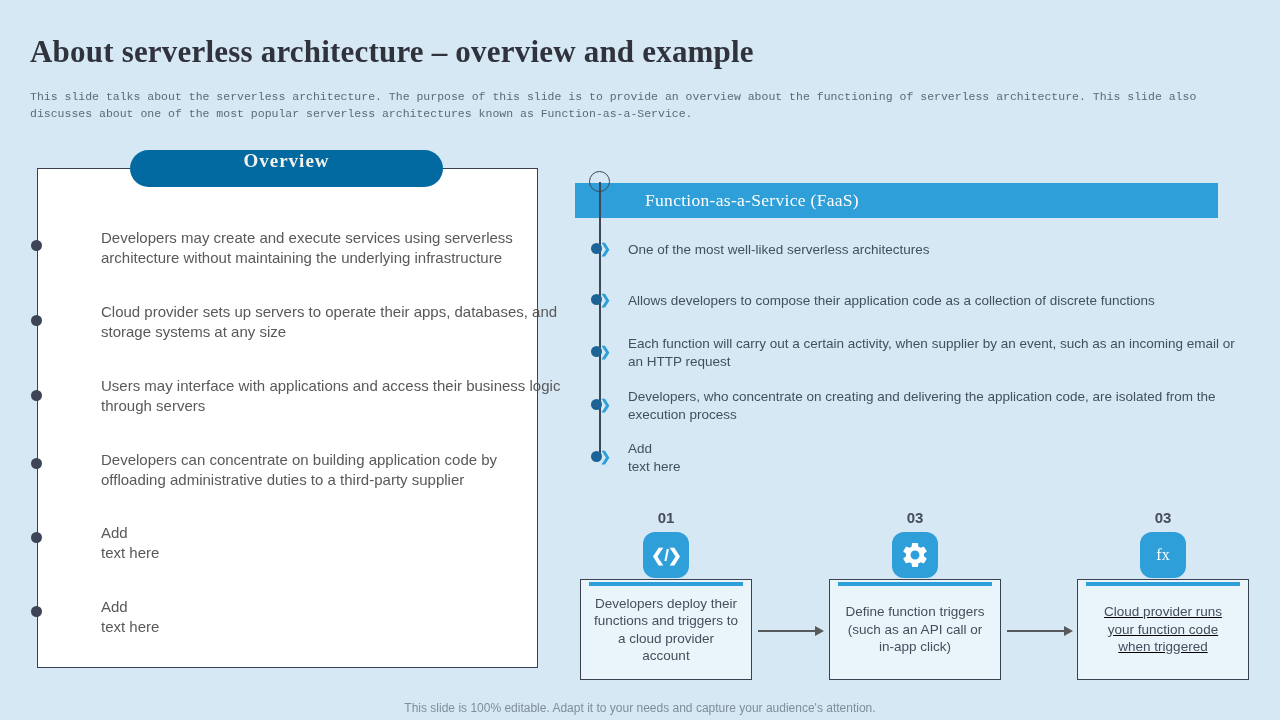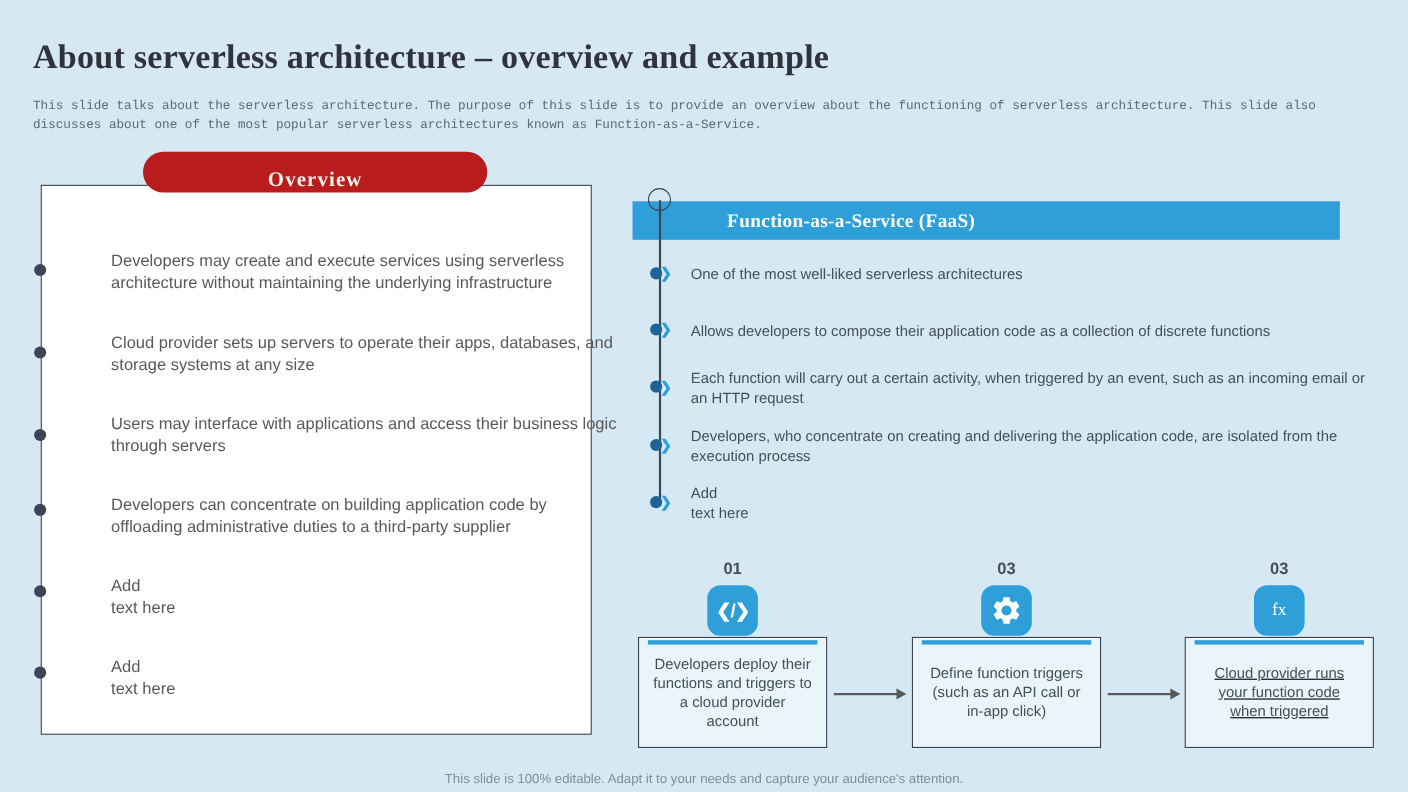--- a/index.html
+++ b/index.html
@@ -10,35 +10,35 @@
   .title { position:absolute; left:30px; top:34px; font-family:"Liberation Serif", serif;
            font-weight:600; font-size:31px; color:#30323C; letter-spacing:0.2px; }
   .subtitle { position:absolute; left:30px; top:88px; width:1218px; font-size:11.5px;
               line-height:1.5; color:#5C6B75;font-family:Liberation Mono, monospace; }
   .footer { position:absolute; left:0; top:701px; width:1280px; text-align:center;
             font-size:12px; color:#7F8E99; }
 
   
   .ov-panel { position:absolute; left:37px; top:168px; width:501px; height:500px;
               background:#FFFFFF; border:1px solid #3A4150; }
-  .ov-pill { position:absolute; left:130px; top:138px; width:313px; height:37px;
-             background:#b91c1c; border-radius:19px; display:flex; align-items:flex-end;
+  .ov-pill { position:absolute; left:130px; top:150px; width:313px; height:37px;
+             background:#0369a1; border-radius:19px; display:flex; align-items:flex-start;
              justify-content:center; z-index:4; }
   .ov-pill span { font-family:"Liberation Serif", serif; color:#F4F2EC; font-size:19px;
                   font-weight:600; letter-spacing:1px; }
   .ov-item { position:absolute; left:28px; width:460px; font-size:15px; line-height:19.5px;
              color:#595959; white-space:pre-line;margin-left:36px; }
   .ov-dot { position:absolute; left:-6px; width:11px; height:11px; border-radius:50%;
             background:#3E4457; z-index:5; }
 
   
   .faas-bar { position:absolute; left:575px; top:183px; width:643px; height:35px;
               background:#2E9FD8; z-index:1; display:flex; align-items:center; }
-  .faas-bar span { font-family:"Liberation Serif", serif; font-weight:700; color:#FFFFFF;
-                   font-size:17.5px; letter-spacing:0.3px; padding-left:70px;margin-left:16px; }
+  .faas-bar span { font-family:"Liberation Serif", serif; font-weight:400; color:#FFFFFF;
+                   font-size:17.5px; letter-spacing:0.3px; padding-left:70px; }
   .conn-line { position:absolute; left:599px; top:182px; width:1.5px; height:274px;
                background:#3F4655; z-index:2; }
   .conn-circle { position:absolute; left:589px; top:171px; width:21px; height:21px;
                  border:1.5px solid #3F4655; border-radius:50%; z-index:3; }
   .fb-item { position:absolute; left:628px; width:618px; font-size:13.5px; line-height:17.5px;
              color:#42505C; white-space:pre-line; }
   .fb-icon { position:absolute; left:591px; z-index:3; display:flex; align-items:center; }
   .fb-dot { width:11px; height:11px; border-radius:50%; background:#1E6396; }
   .fb-chev { color:#2E9FD8; font-size:13px; font-weight:700; margin-left:-2px; line-height:11px; }
 
@@ -107,21 +107,21 @@
   <span class="fb-icon" style="top:294px;">
       <span class="fb-dot"></span>
       <span class="fb-chev">❯</span>
     </span>
   <div class="fb-item" style="top:292px;">Allows developers to compose their application code as a collection of discrete functions</div>
 
   <span class="fb-icon" style="top:346px;">
       <span class="fb-dot"></span>
       <span class="fb-chev">❯</span>
     </span>
-  <div class="fb-item" style="top:335px;">Each function will carry out a certain activity, when triggered by an event, such as an incoming email or an HTTP request</div>
+  <div class="fb-item" style="top:335px;">Each function will carry out a certain activity, when supplier by an event, such as an incoming email or an HTTP request</div>
 
   <span class="fb-icon" style="top:399px;">
       <span class="fb-dot"></span>
       <span class="fb-chev">❯</span>
     </span>
   <div class="fb-item" style="top:388px;">Developers, who concentrate on creating and delivering the application code, are isolated from the execution process</div>
 
   <span class="fb-icon" style="top:451px;">
       <span class="fb-dot"></span>
       <span class="fb-chev">❯</span>

